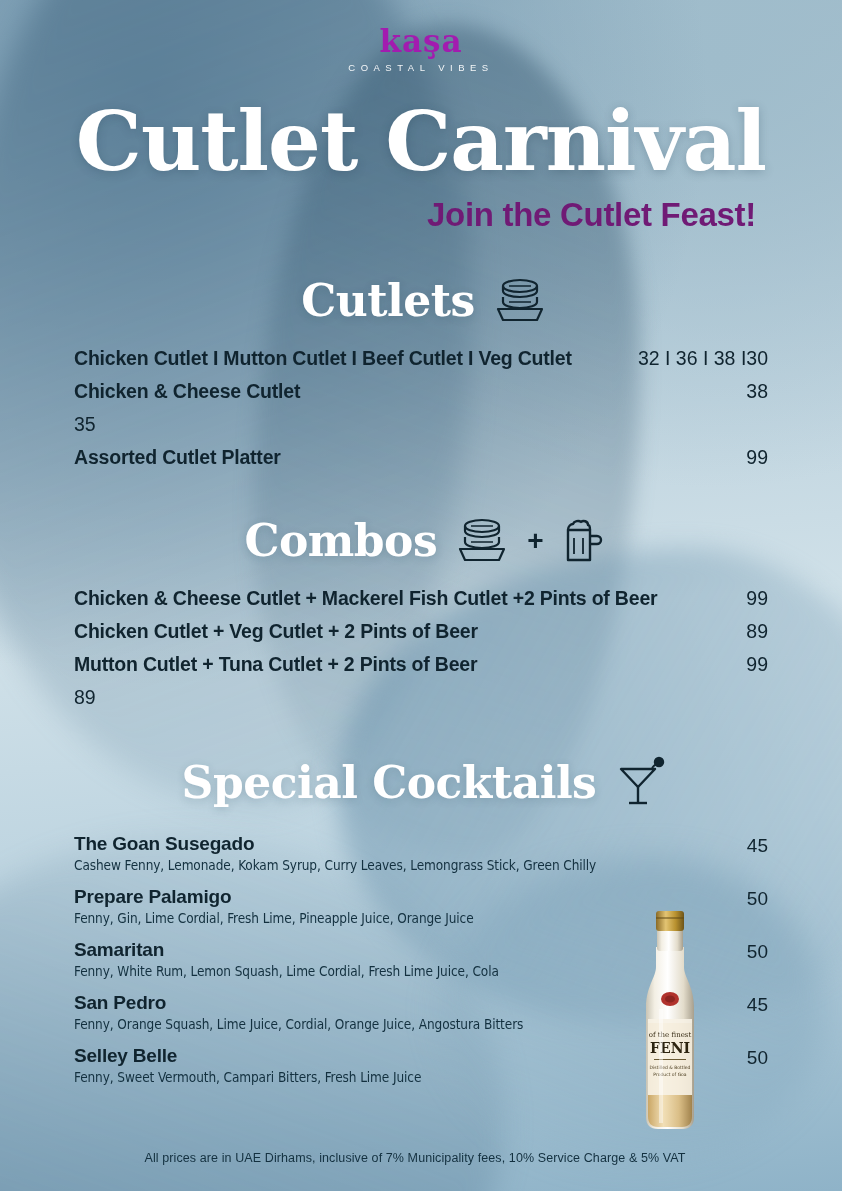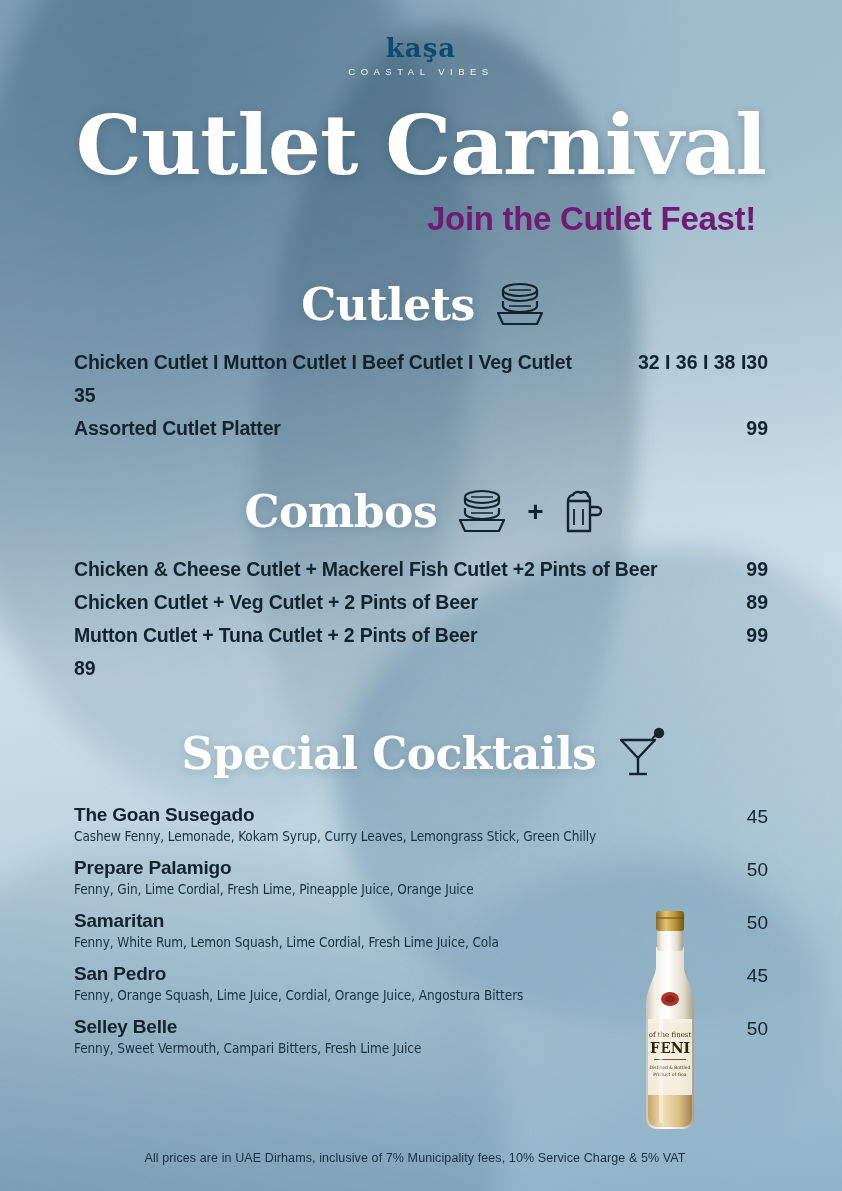--- a/index.html
+++ b/index.html
@@ -87,25 +87,24 @@
   }
 
   
   .brand {
     text-align: center;
     margin-bottom: 6px;
   }
   .brand-name {
     font-family: "DejaVu Serif", serif;
     font-weight: 700;
-    font-size: 26px;
+    font-size: 31px;
     letter-spacing: 1px;
-    color: #0c4a6e;
+    color: #a21caf;
     line-height: 1;
-    margin-top: 9px;
   }
   .brand-tag {
     font-size: 9.5px;
     letter-spacing: 5.5px;
     color: #ffffff;
     margin-top: 5px;
     opacity: .92;
   }
 
   
@@ -169,21 +168,21 @@
     padding: 5px 0;
   }
   .row .name {
     font-size: 19.5px;
     font-weight: 700;
     color: #10242f;
     letter-spacing: -0.2px;
   }
   .row .price {
     font-size: 19.5px;
-    font-weight: 700;
+    font-weight: 400;
     color: #10242f;
     white-space: nowrap;
   }
 
   .combos .row .name,
   .combos .row .price { font-size: 19.5px; }
 
   
   .cocktails .crow {
     display: flex;
@@ -270,20 +269,24 @@
           <path d="M12 21v5c0 3.3 7.6 6 17 6s17-2.7 17-6v-5"></path>
           <path d="M7 33h44l-5 11H12z"></path>
           <path d="M18 10h22M18 26h22" stroke-width="1.6"></path>
         </svg>
       </span>
     </div>
     <div class="items">
       <div class="row">
         <span class="name">Chicken Cutlet I Mutton Cutlet I Beef Cutlet I Veg Cutlet</span>
         <span class="price">32 I 36 I 38 I30</span>
+      </div>
+      <div class="row">
+        <span class="name">Chicken &amp; Cheese Cutlet</span>
+        <span class="price">38</span>
       </div>
       <div class="row">
         <span class="price">35</span>
       </div>
       <div class="row">
         <span class="name">Assorted Cutlet Platter</span>
         <span class="price">99</span>
       </div>
     </div>
   </div>

